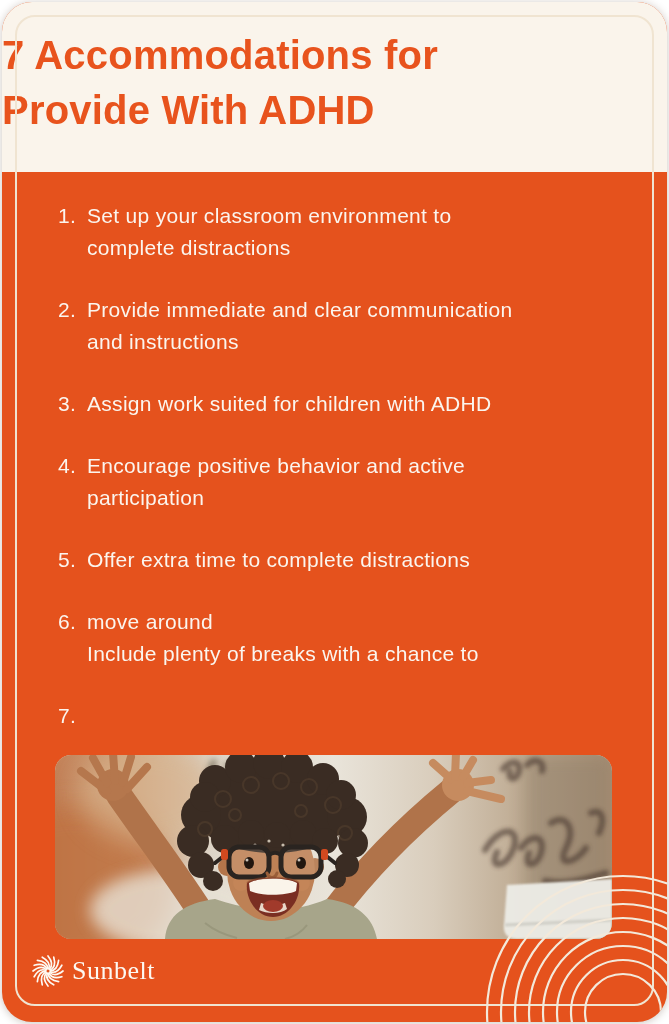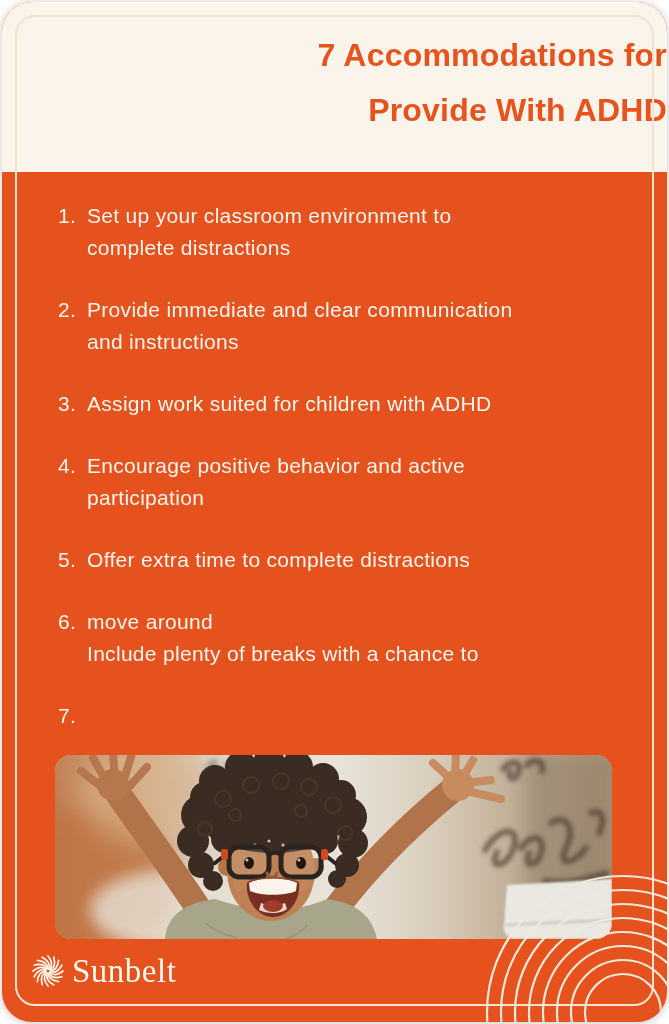--- a/index.html
+++ b/index.html
@@ -11,22 +11,22 @@
   .card{
     position:absolute;left:2px;top:2px;width:665px;height:1020px;
     border-radius:30px;background:#E5521D;overflow:hidden;
     box-shadow:0 1px 9px rgba(70,40,20,.28);
   }
   .header{
     position:absolute;top:0;left:0;right:0;height:170px;
     background:#FAF4EB;
   }
   .title{
-    margin:26px 0 0 0;text-align:right;color:#E8531D;
-    font-size:32px;line-height:55px;font-weight:bold;letter-spacing:.2px;
+    margin:26px 0 0 0;text-align:left;color:#E8531D;
+    font-size:40px;line-height:55px;font-weight:bold;letter-spacing:.2px;
   }
   .title span{display:block;}
   .inner-border{
     position:absolute;left:13px;top:13px;right:13px;bottom:16px;
     border:2px solid #F0E4D1;border-radius:20px;
     z-index:4;pointer-events:none;
   }
   .list{
     position:absolute;left:56px;top:198px;width:560px;z-index:2;
     list-style:none;margin:0;padding:0;
@@ -40,21 +40,21 @@
   .photo{
     position:absolute;left:53px;top:753px;width:557px;height:184px;
     border-radius:16px;overflow:hidden;z-index:3;background:#D8CFC2;
   }
   .photo svg{display:block;}
   .logo{
     position:absolute;left:28px;top:950px;height:38px;z-index:5;
     display:flex;align-items:center;gap:6px;color:#FDF9F2;
   }
   .logo-text{
-    font-family:"Liberation Serif",serif;font-size:33px;letter-spacing:.5px;
+    font-family:"Liberation Serif",serif;font-size:26px;letter-spacing:.5px;
   }
   .arcs{
     position:absolute;right:0;bottom:0;width:250px;height:250px;
     z-index:6;pointer-events:none;
   }
 </style>
 </head>
 <body>
 
 <div class="card">

